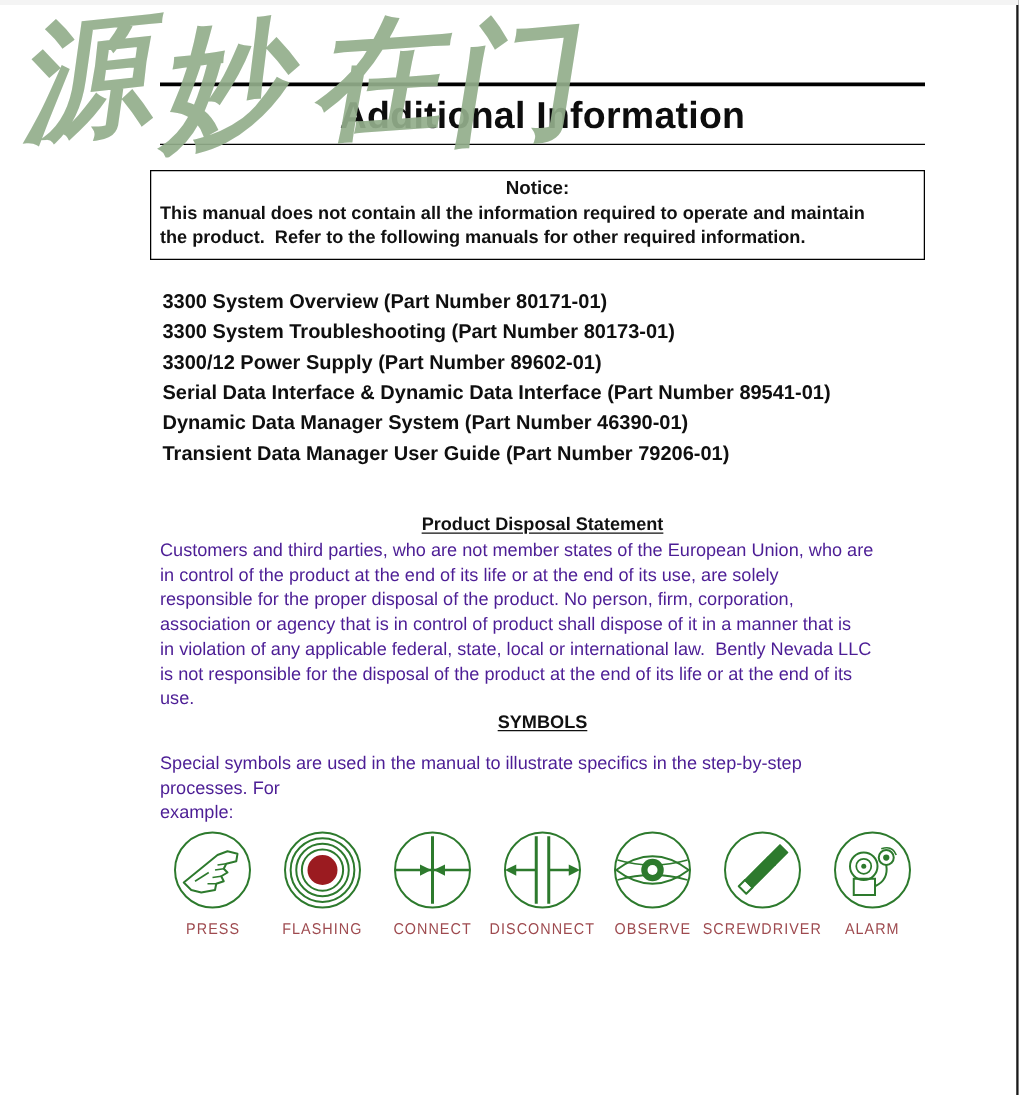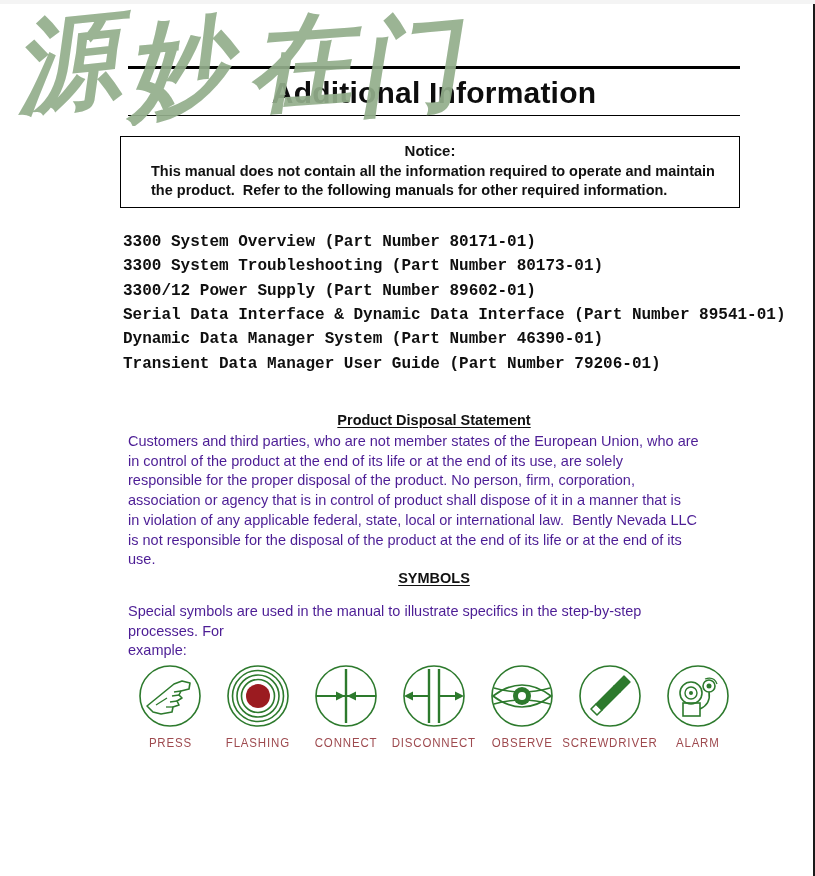--- a/index.html
+++ b/index.html
@@ -105,30 +105,28 @@
     font-weight: 600;
     color: #111111;
     margin-bottom: 3px;
   }
   .notice-line {
     font-size: 14.5px;
     font-weight: 600;
     color: #111111;
     line-height: 1.32;
     white-space: pre;
-    margin-left: 23px;
   }
 
   
   .manual-list {
     position: absolute;
-    left: 123px;
+    left: 130px;
     top: 230px;
     width: 640px;
-    font-family: Liberation Mono, monospace;
   }
   .manual-item {
     font-size: 16px;
     font-weight: 700;
     color: #0f0f0f;
     line-height: 1.52;
     white-space: nowrap;
   }
 
   

